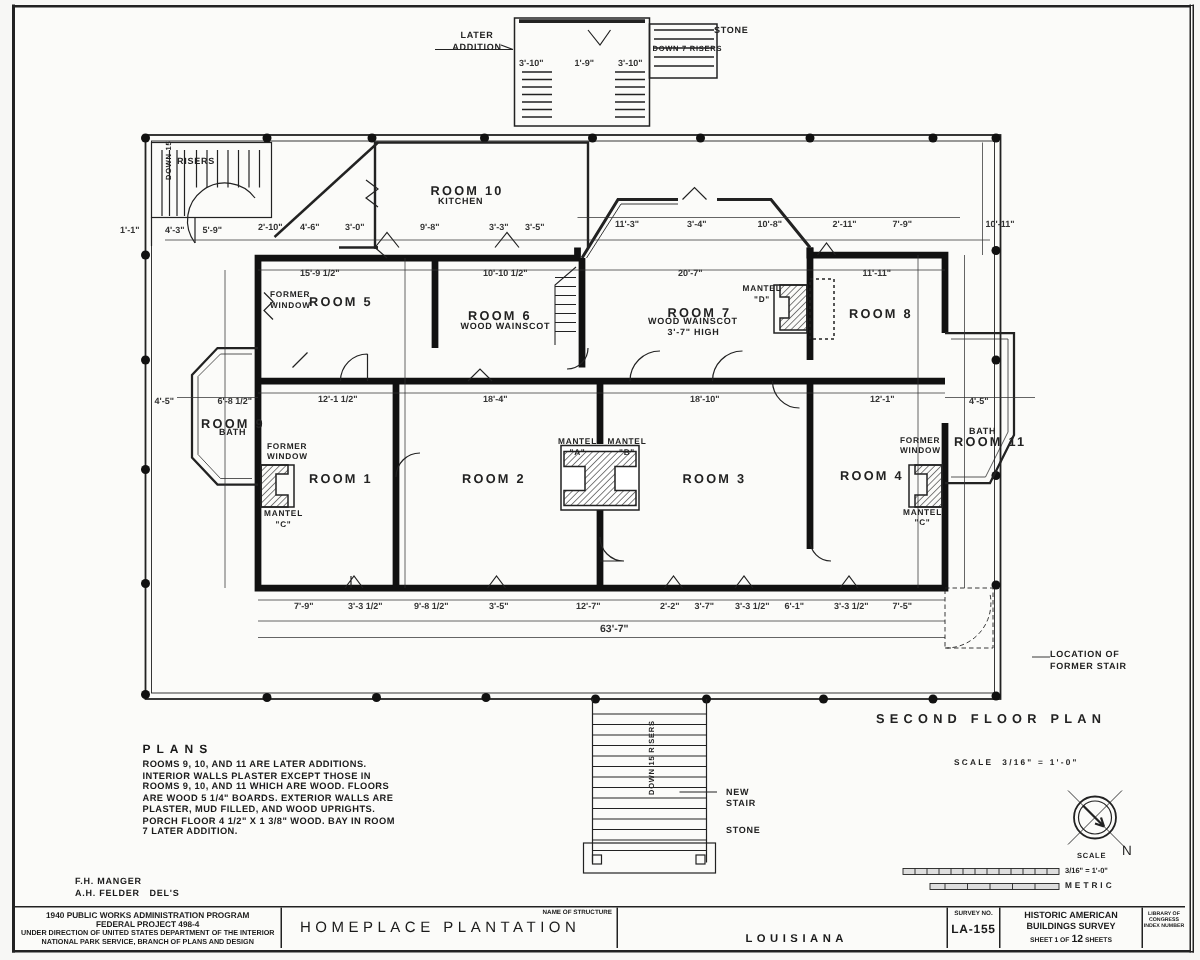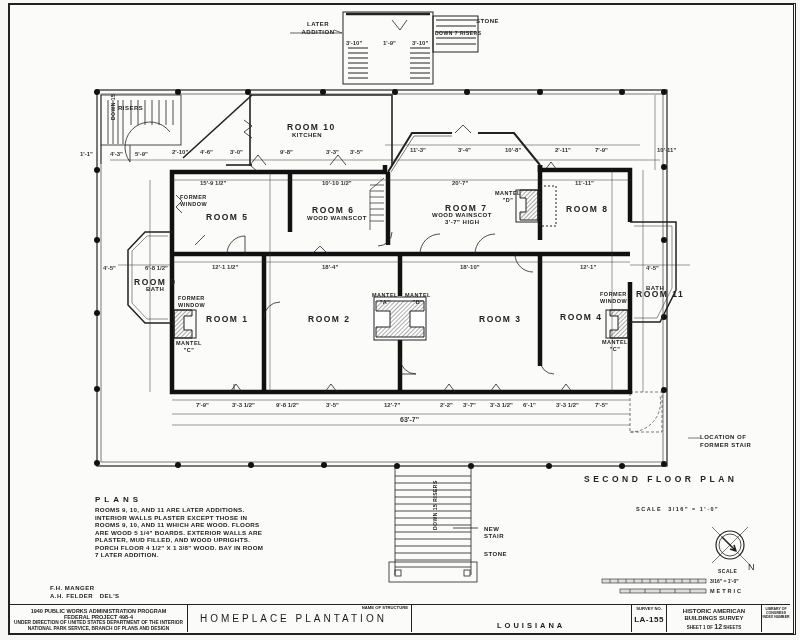--- a/index.html
+++ b/index.html
@@ -243,30 +243,30 @@
       <rect x="620" y="589" width="86" height="4" fill="#ddd"></rect>
       <path d="M610 579 v4 M618 579 v4 M626 579 v4 M634 579 v4 M642 579 v4 M650 579 v4 M658 579 v4 M666 579 v4 M674 579 v4 M682 579 v4 M690 579 v4 M698 579 v4"></path>
       <path d="M630 589 v4 M645 589 v4 M660 589 v4 M675 589 v4 M690 589 v4"></path>
     </g>
 
     <line x1="290" y1="33" x2="342" y2="33" stroke-width="0.7"></line>
     <line x1="334" y1="30" x2="342" y2="33" stroke-width="0.7"></line>
   </g>
 </svg>
 
-<div class="lbl room" style="left:206px;top:212px">ROOM 5</div>
+<div class="lbl room" style="left:206px;top:196px">ROOM 5</div>
 <div class="lbl room" style="left:312px;top:205px">ROOM 6</div>
 <div class="lbl sub" style="left:307px;top:215px">WOOD WAINSCOT</div>
 <div class="lbl room" style="left:445px;top:203px">ROOM 7</div>
 <div class="lbl sub" style="left:432px;top:212px">WOOD WAINSCOT</div>
 <div class="lbl sub" style="left:445px;top:219px">3'-7" HIGH</div>
 <div class="lbl room" style="left:566px;top:204px">ROOM 8</div>
 <div class="lbl room" style="left:206px;top:314px">ROOM 1</div>
 <div class="lbl room" style="left:308px;top:314px">ROOM 2</div>
-<div class="lbl room" style="left:479px;top:314px">ROOM 3</div>
+<div class="lbl room" style="left:455px;top:314px">ROOM 3</div>
 <div class="lbl room" style="left:560px;top:312px">ROOM 4</div>
 <div class="lbl room" style="left:134px;top:277px">ROOM 9</div>
 <div class="lbl sub" style="left:146px;top:286px">BATH</div>
 <div class="lbl room" style="left:287px;top:122px">ROOM 10</div>
 <div class="lbl sub" style="left:292px;top:132px">KITCHEN</div>
 <div class="lbl room" style="left:636px;top:289px">ROOM 11</div>
 <div class="lbl sub" style="left:646px;top:285px">BATH</div>
 
 <div class="lbl small" style="left:293px;top:20px;width:50px;text-align:center;white-space:normal;line-height:8px">LATER ADDITION</div>
 <div class="lbl small" style="left:476px;top:18px">STONE</div>

